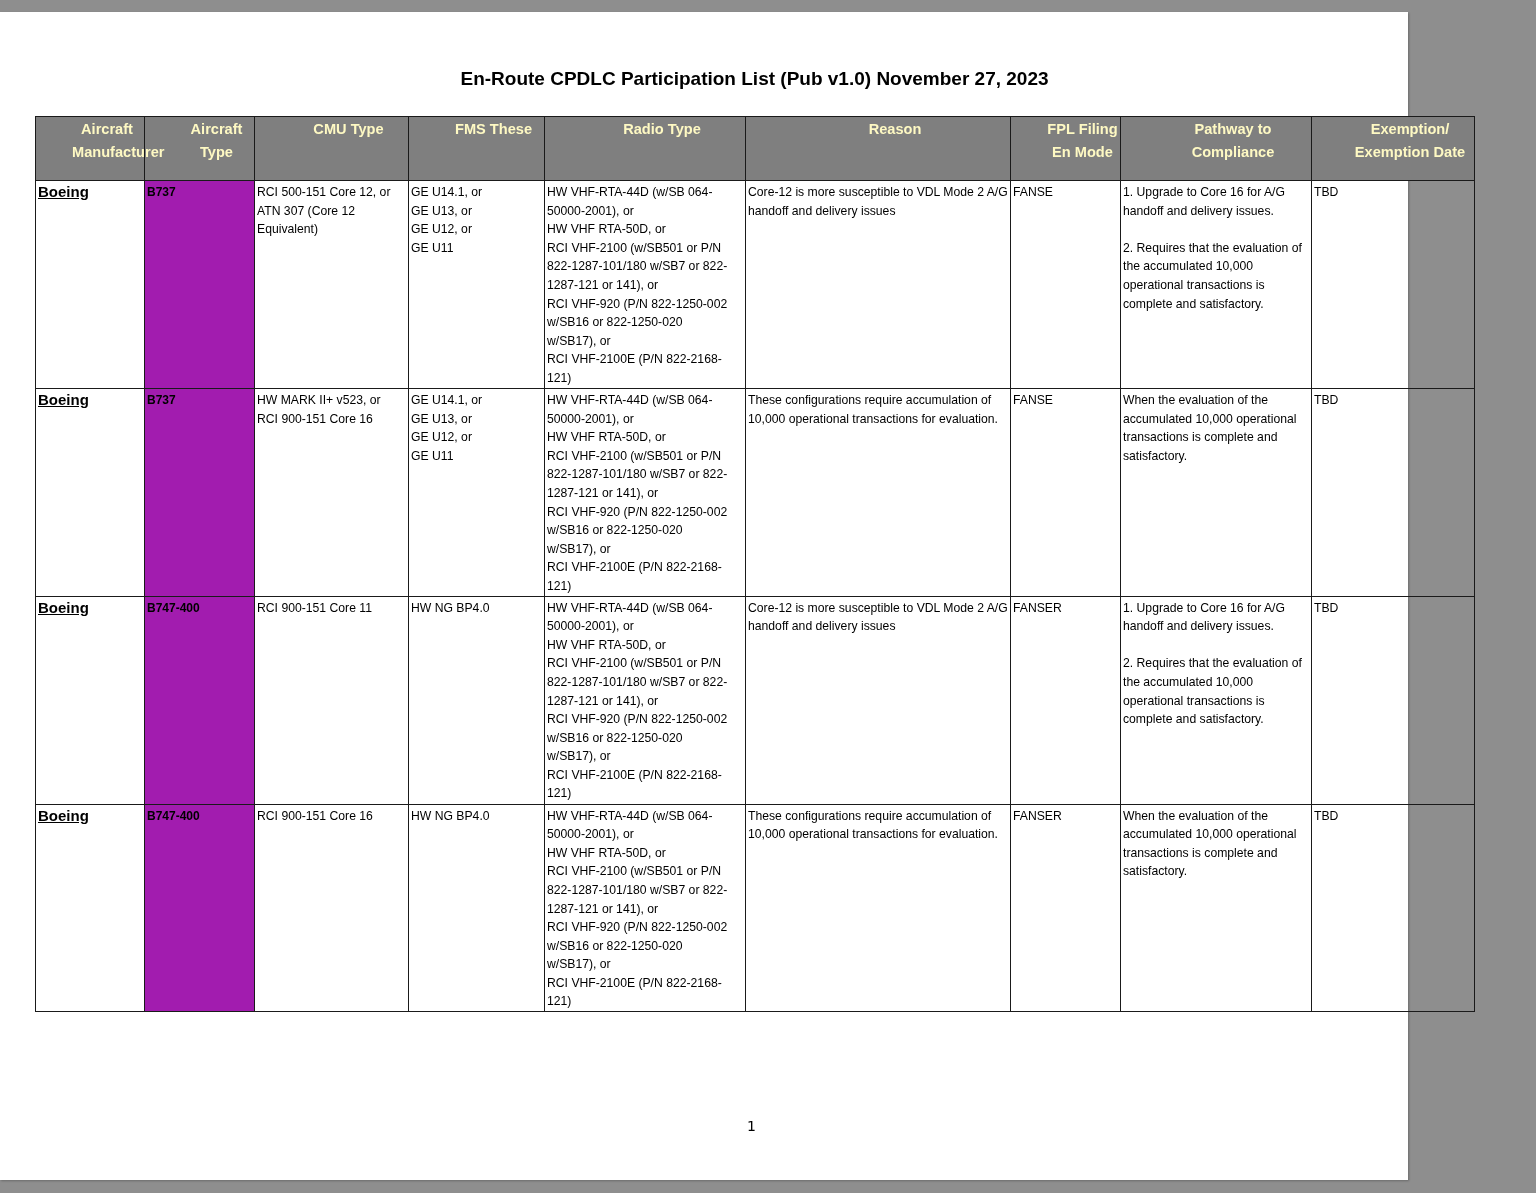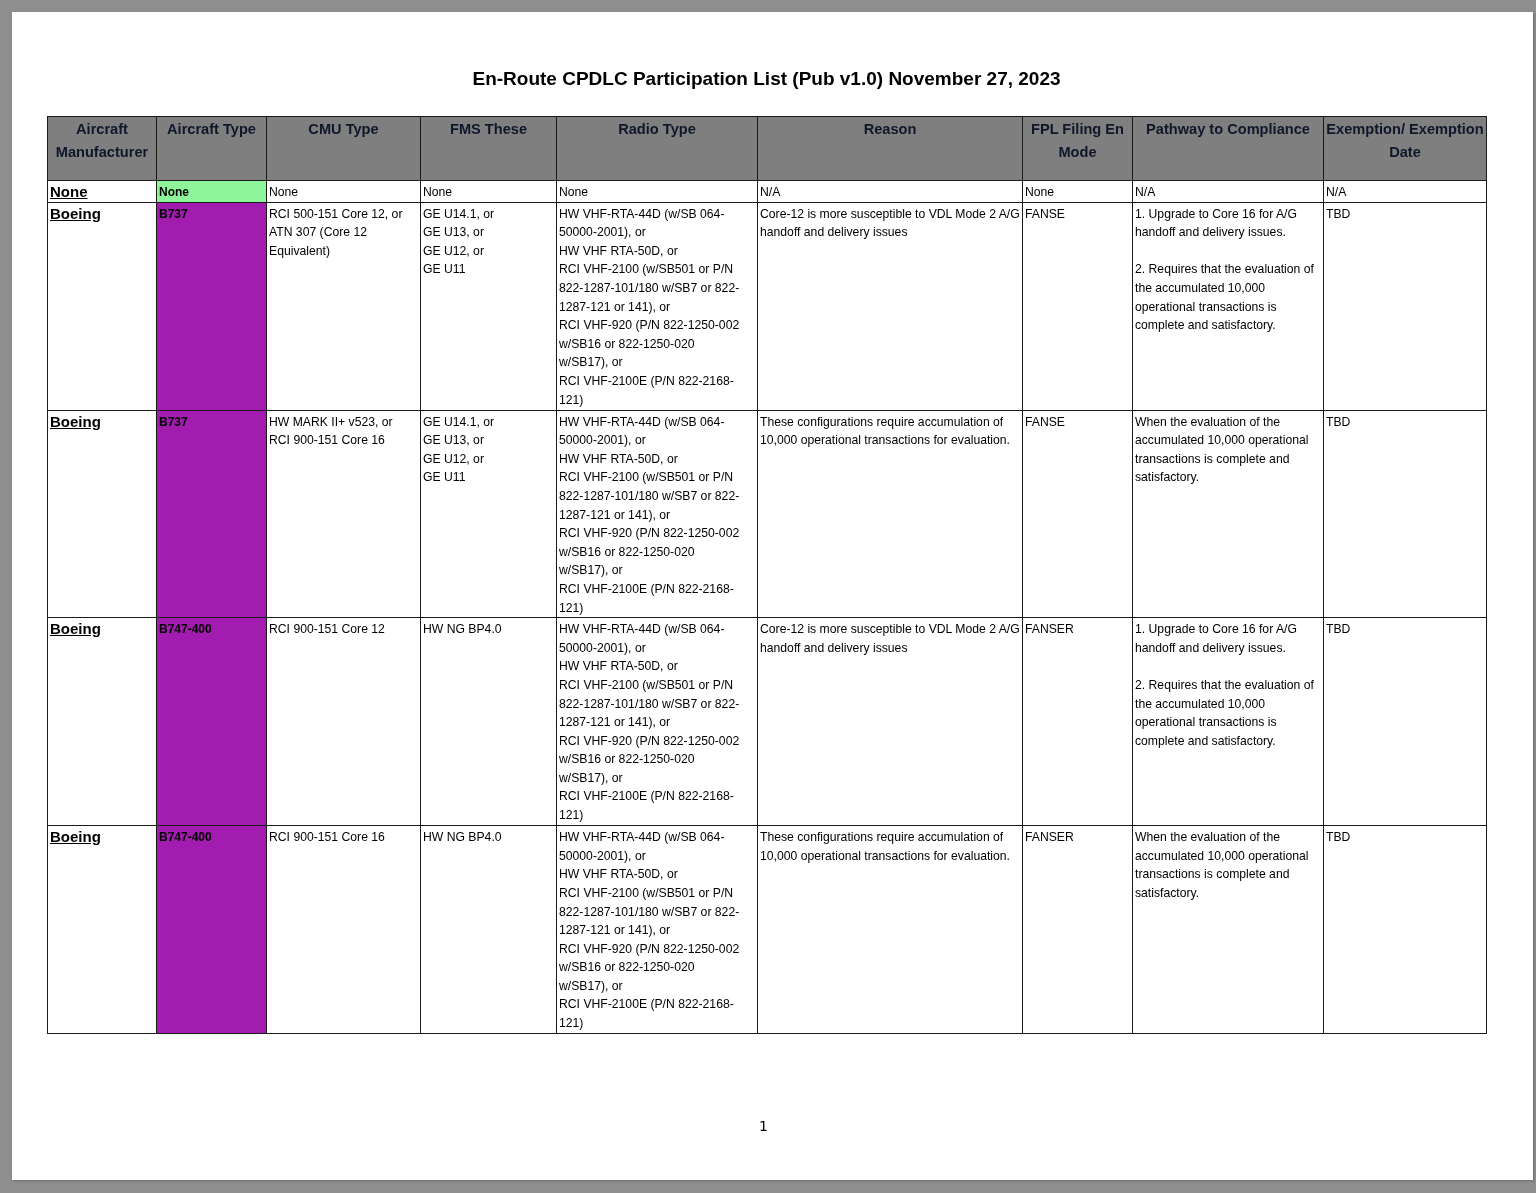--- a/index.html
+++ b/index.html
@@ -1,38 +1,38 @@
 <!DOCTYPE html>
 <html><head>
 <meta charset="utf-8">
 <style>
   html, body { margin:0; padding:0; }
   body {
     width:1536px; height:1193px; background:#8e8e8e; position:relative; overflow:hidden;
     font-family:"Liberation Sans", sans-serif;
   }
   .page {
-    position:absolute; left:12px; top:12px; width:1521px; height:1168px;
+    position:absolute; left:0; top:12px; width:1408px; height:1168px;
     background:#ffffff; box-shadow:1px 1px 2px rgba(0,0,0,0.25);
   }
   .title {
     position:absolute; left:0; top:56px; width:1509px; text-align:center;
     font-weight:bold; font-size:19px; color:#000;
   }
   table.grid {
     position:absolute; left:35px; top:104px; border-collapse:collapse;
     table-layout:fixed; width:1439px;
     font-size:12.2px; color:#000;
   }
   table.grid th, table.grid td {
     border:1.6px solid #1a1a1a; vertical-align:top; padding:2px 2px 0 2px; line-height:18.6px;
   }
   table.grid th {
-    background:#7f7f7f; color:#0f172a; font-weight:bold; font-size:14.6px; line-height:23px;
-    text-align:center; height:62px; padding-top:1px;
+    background:#7f7f7f; color:#fef9c3; font-weight:bold; font-size:14.6px; line-height:23px;
+    text-align:center; height:62px; padding-top:1px;padding-left:36px;
   }
   .hdr-row th { border-top:2px solid #333; }
   .mfr { font-weight:bold; font-size:15px; text-decoration:underline; padding-left:2px; }
   .type-cell { background:#a21caf; font-weight:bold; font-size:12px; }
   .type-none { background:#8ef59a; font-weight:bold; font-size:12px; }
   .none-row td { height:18px; line-height:18px; padding-top:1px; }
   .row-a td { height:205px; }
   .row-b td { height:185px; }
   .row-c td { height:205px; }
   .row-d td { height:185px; }
@@ -68,31 +68,20 @@
         <th>CMU Type</th>
         <th>FMS These</th>
         <th>Radio Type</th>
         <th>Reason</th>
         <th>FPL Filing En Mode</th>
         <th>Pathway to Compliance</th>
         <th>Exemption/ Exemption Date</th>
       </tr>
     </thead>
     <tbody>
-      <tr class="none-row">
-        <td class="mfr">None</td>
-        <td class="type-none">None</td>
-        <td>None</td>
-        <td>None</td>
-        <td>None</td>
-        <td>N/A</td>
-        <td>None</td>
-        <td>N/A</td>
-        <td>N/A</td>
-      </tr>
 
       <tr class="row-a">
         <td class="mfr">Boeing</td>
         <td class="type-cell">B737</td>
         <td>
           <span class="line">RCI 500-151 Core 12, or</span>
           <span class="line">ATN 307 (Core 12</span>
           <span class="line">Equivalent)</span>
         </td>
         <td>
@@ -153,21 +142,21 @@
         <td>These configurations require accumulation of 10,000 operational transactions for evaluation.</td>
         <td>FANSE</td>
         <td>When the evaluation of the accumulated 10,000 operational transactions is complete and satisfactory.</td>
         <td>TBD</td>
       </tr>
 
       <tr class="row-c">
         <td class="mfr">Boeing</td>
         <td class="type-cell">B747-400</td>
         <td>
-          <span class="line">RCI 900-151 Core 12</span>
+          <span class="line">RCI 900-151 Core 11</span>
         </td>
         <td>
           <span class="line">HW NG BP4.0</span>
         </td>
         <td>
           <span class="line">HW VHF-RTA-44D (w/SB 064-</span>
           <span class="line">50000-2001), or</span>
           <span class="line">HW VHF RTA-50D, or</span>
           <span class="line">RCI VHF-2100 (w/SB501 or P/N</span>
           <span class="line">822-1287-101/180 w/SB7 or 822-</span>

